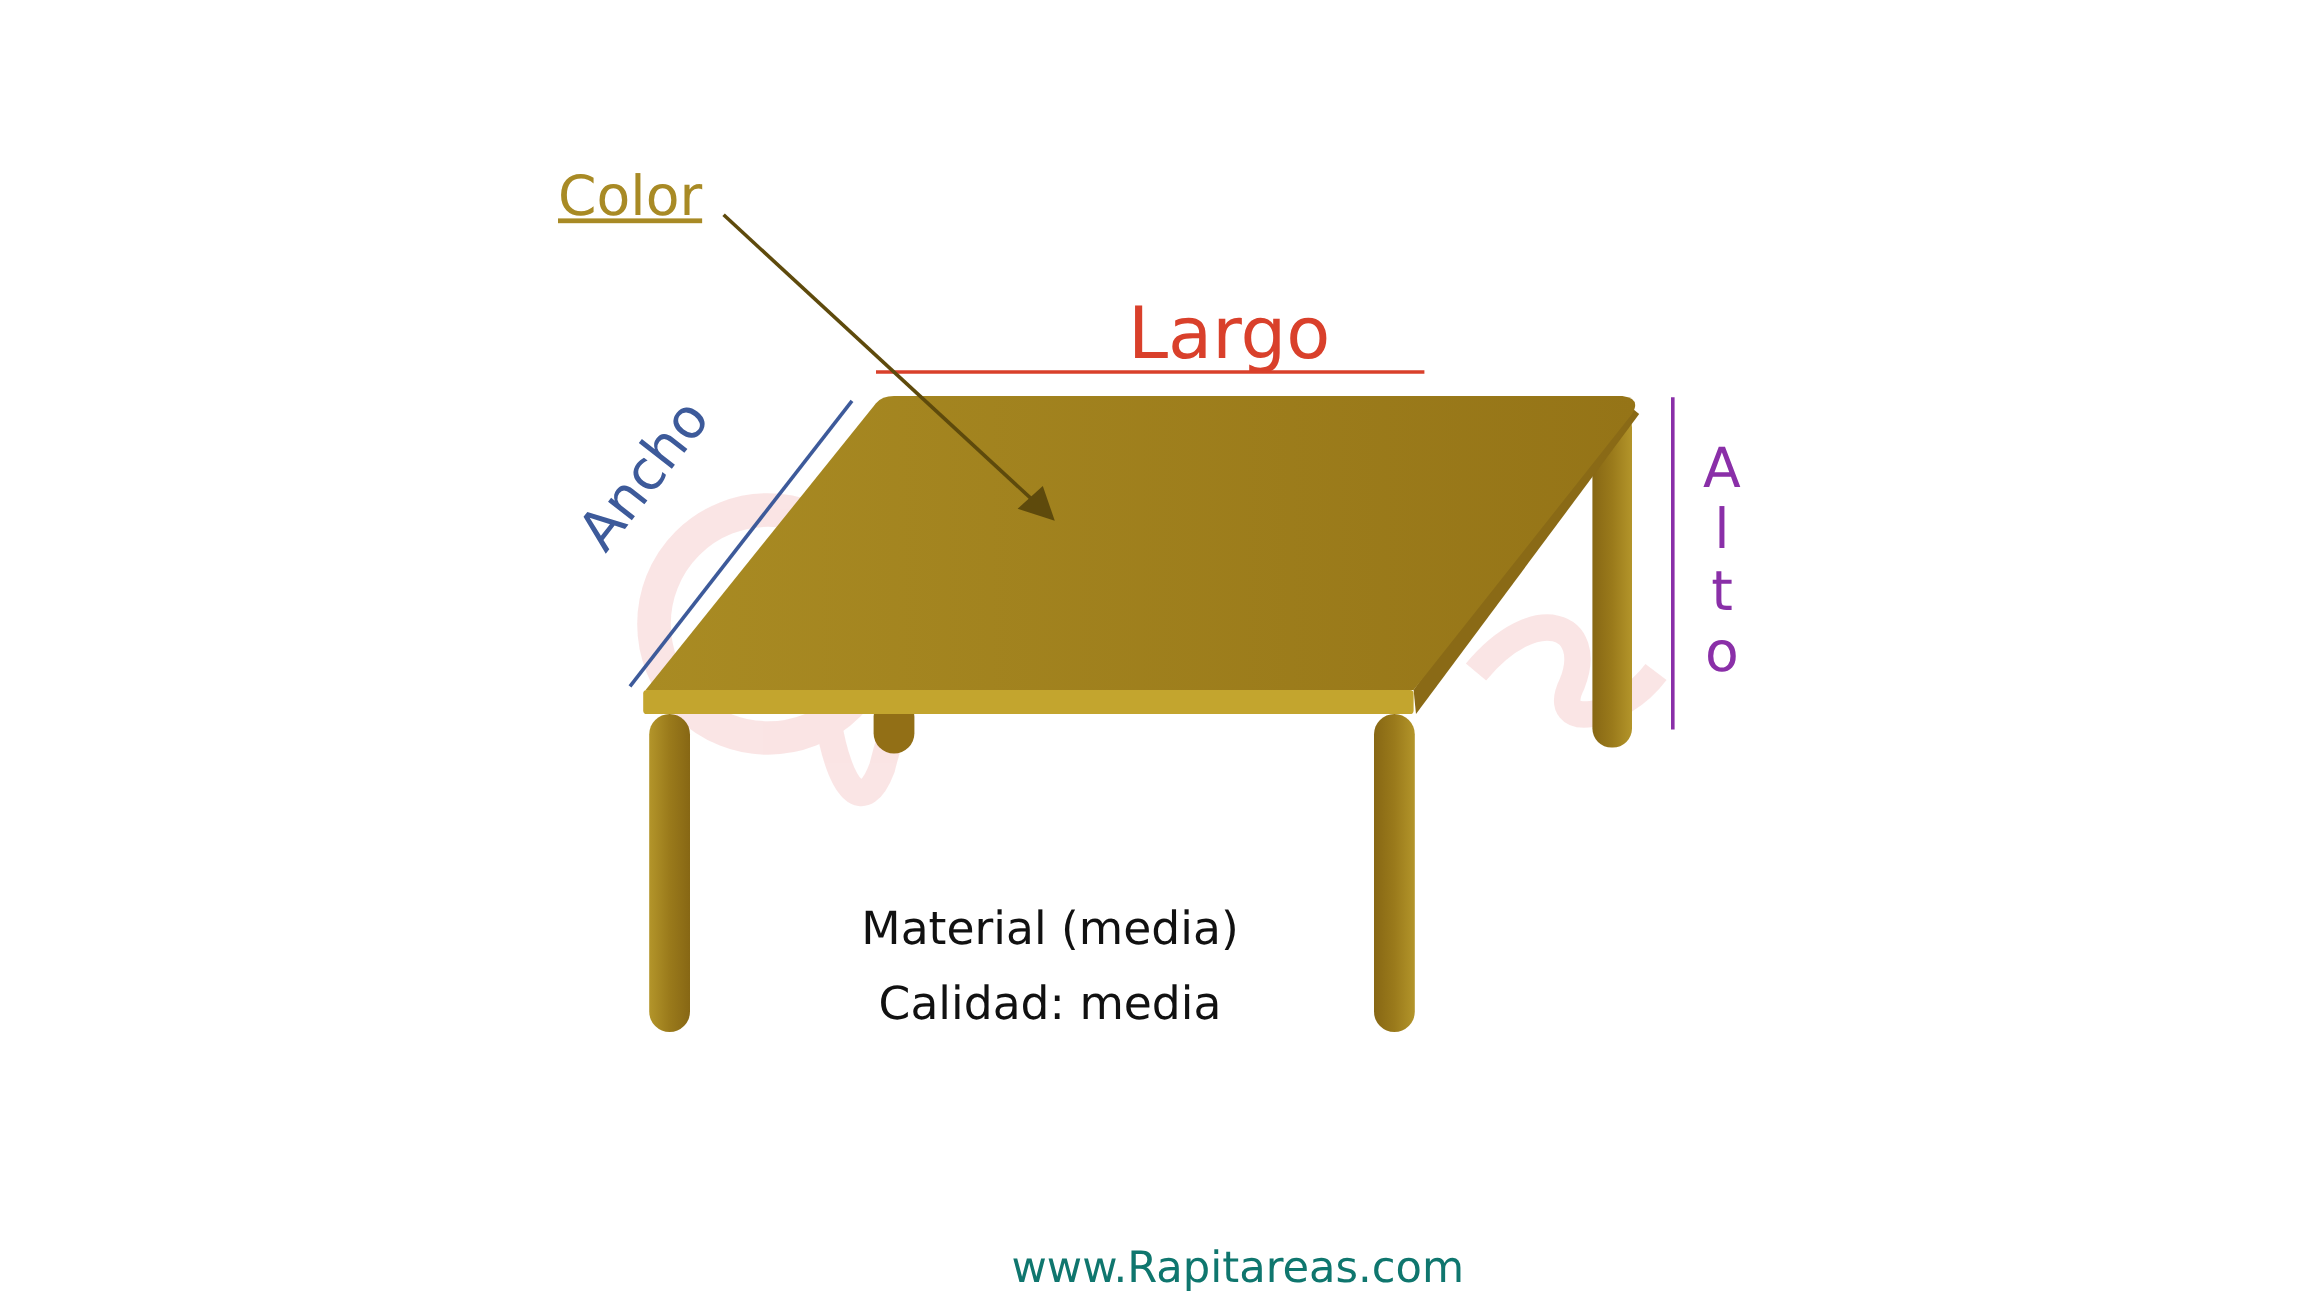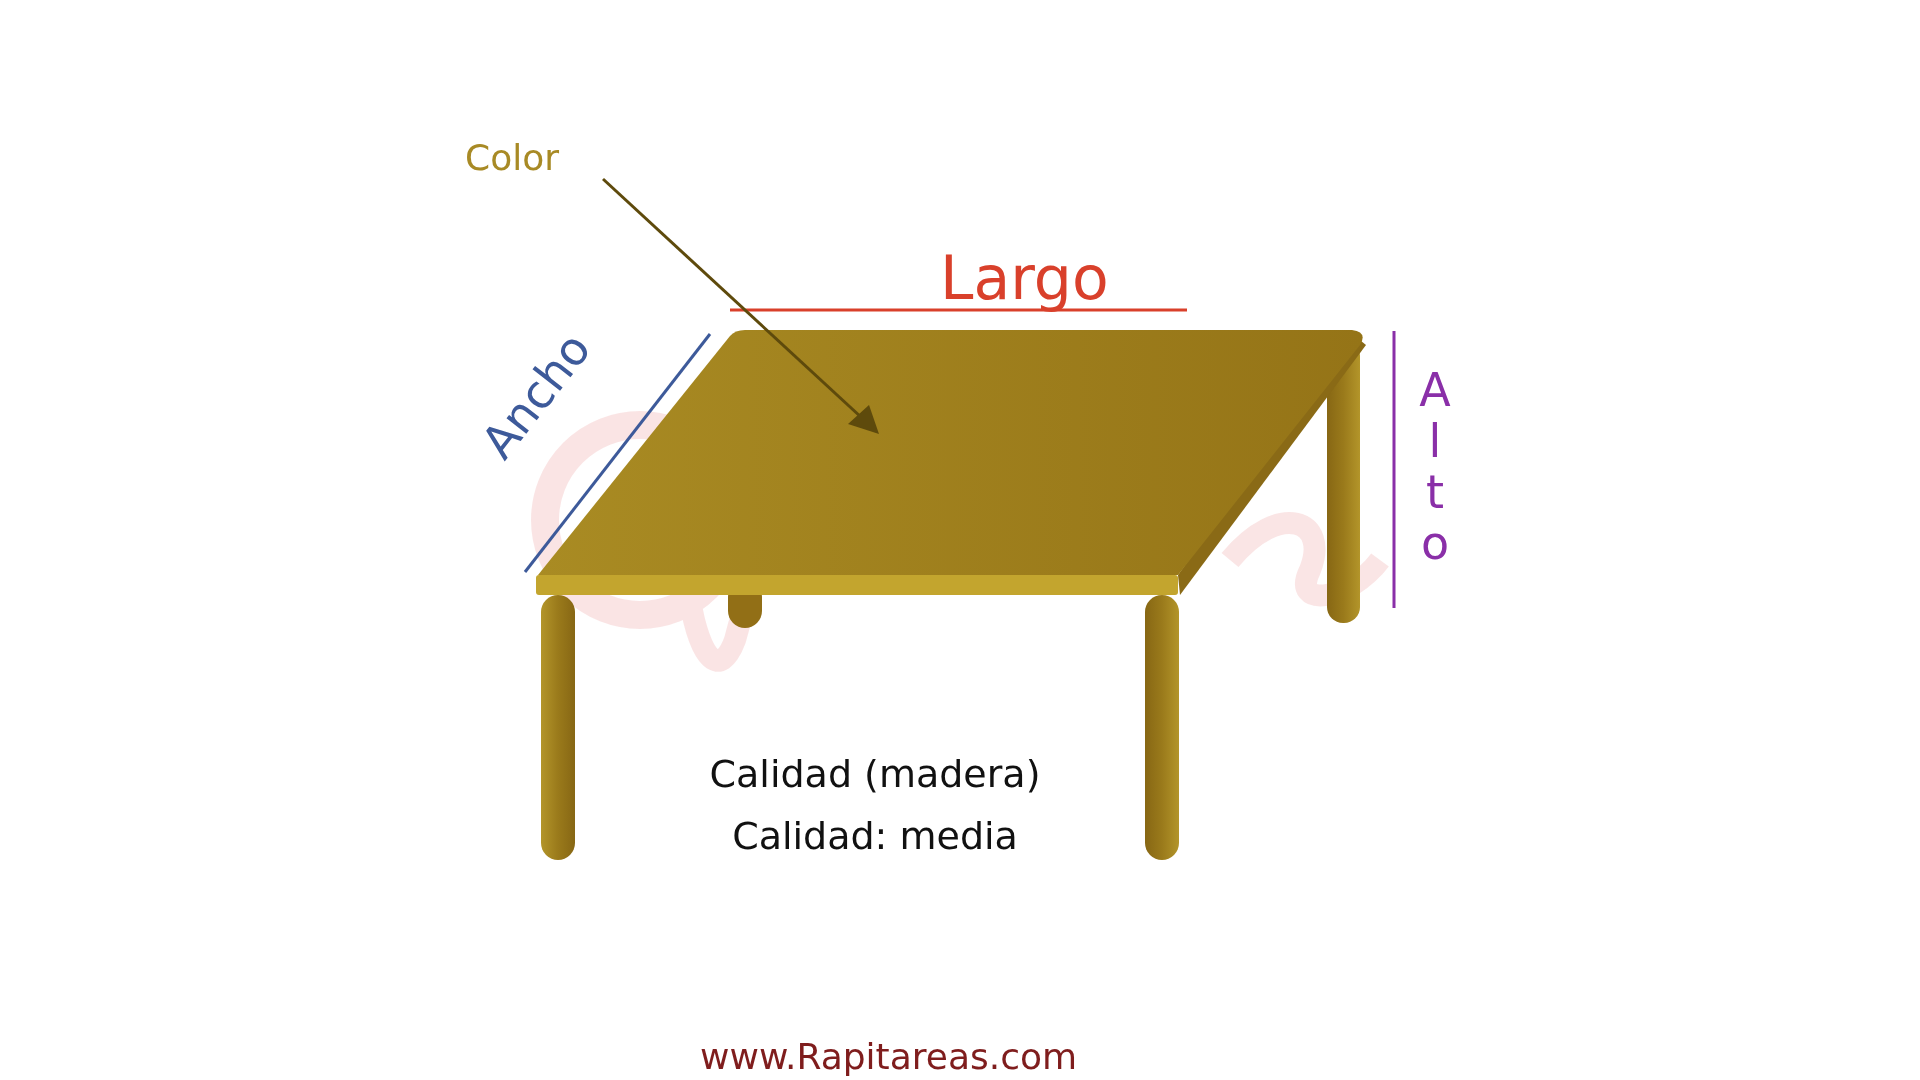--- a/index.html
+++ b/index.html
@@ -1,26 +1,26 @@
 <!DOCTYPE html>
 <html><head>
 <meta charset="utf-8">
 <style>
   html,body{margin:0;padding:0;background:#ffffff;}
   body{width:1920px;height:1080px;position:relative;overflow:hidden;font-family:"DejaVu Sans",sans-serif;}
   svg.scene{position:absolute;left:0;top:0;}
   .lbl{position:absolute;white-space:nowrap;line-height:1;}
-  .color-lbl{left:465px;top:140px;font-size:36px;}
+  .color-lbl{left:465px;top:140px;font-size:46px;text-decoration:underline;}
   .largo-lbl{left:940px;top:248px;font-size:60px;}
   .ancho-lbl{left:510px;top:420px;font-size:46px;transform-origin:left bottom;transform:rotate(-52deg);}
   .alto-col{position:absolute;left:1415px;top:365px;width:40px;font-size:46px;text-align:center;line-height:51px;}
   .caption{position:absolute;left:560px;width:630px;text-align:center;font-size:38px;color:#111;}
   .cap1{top:752px;}
   .cap2{top:814px;}
-  .url{position:absolute;left:700px;width:520px;top:1036px;text-align:left;font-size:36px;color:#7f1d1d;}
+  .url{position:absolute;left:700px;width:520px;top:1036px;text-align:right;font-size:36px;color:#0f766e;}
 </style>
 </head>
 <body>
 
 <svg class="scene" width="1920" height="1080" viewBox="0 0 1920 1080">
   <defs>
     <linearGradient id="topGrad" x1="0" y1="0" x2="1" y2="0">
       <stop offset="0" stop-color="#A98B23"></stop>
       <stop offset="1" stop-color="#957417"></stop>
     </linearGradient>
@@ -68,16 +68,16 @@
 <div class="lbl largo-lbl" style="color:#D9402B;">Largo</div>
 <div class="lbl ancho-lbl" style="color:#3D5A9A;">Ancho</div>
 
 <div class="alto-col" style="color:#8A2FA8;">
   <div>A</div>
   <div>l</div>
   <div>t</div>
   <div>o</div>
 </div>
 
-<div class="caption cap1">Calidad (madera)</div>
+<div class="caption cap1">Material (media)</div>
 <div class="caption cap2">Calidad: media</div>
 
 <div class="url">www.Rapitareas.com</div>
 
 </body></html>

